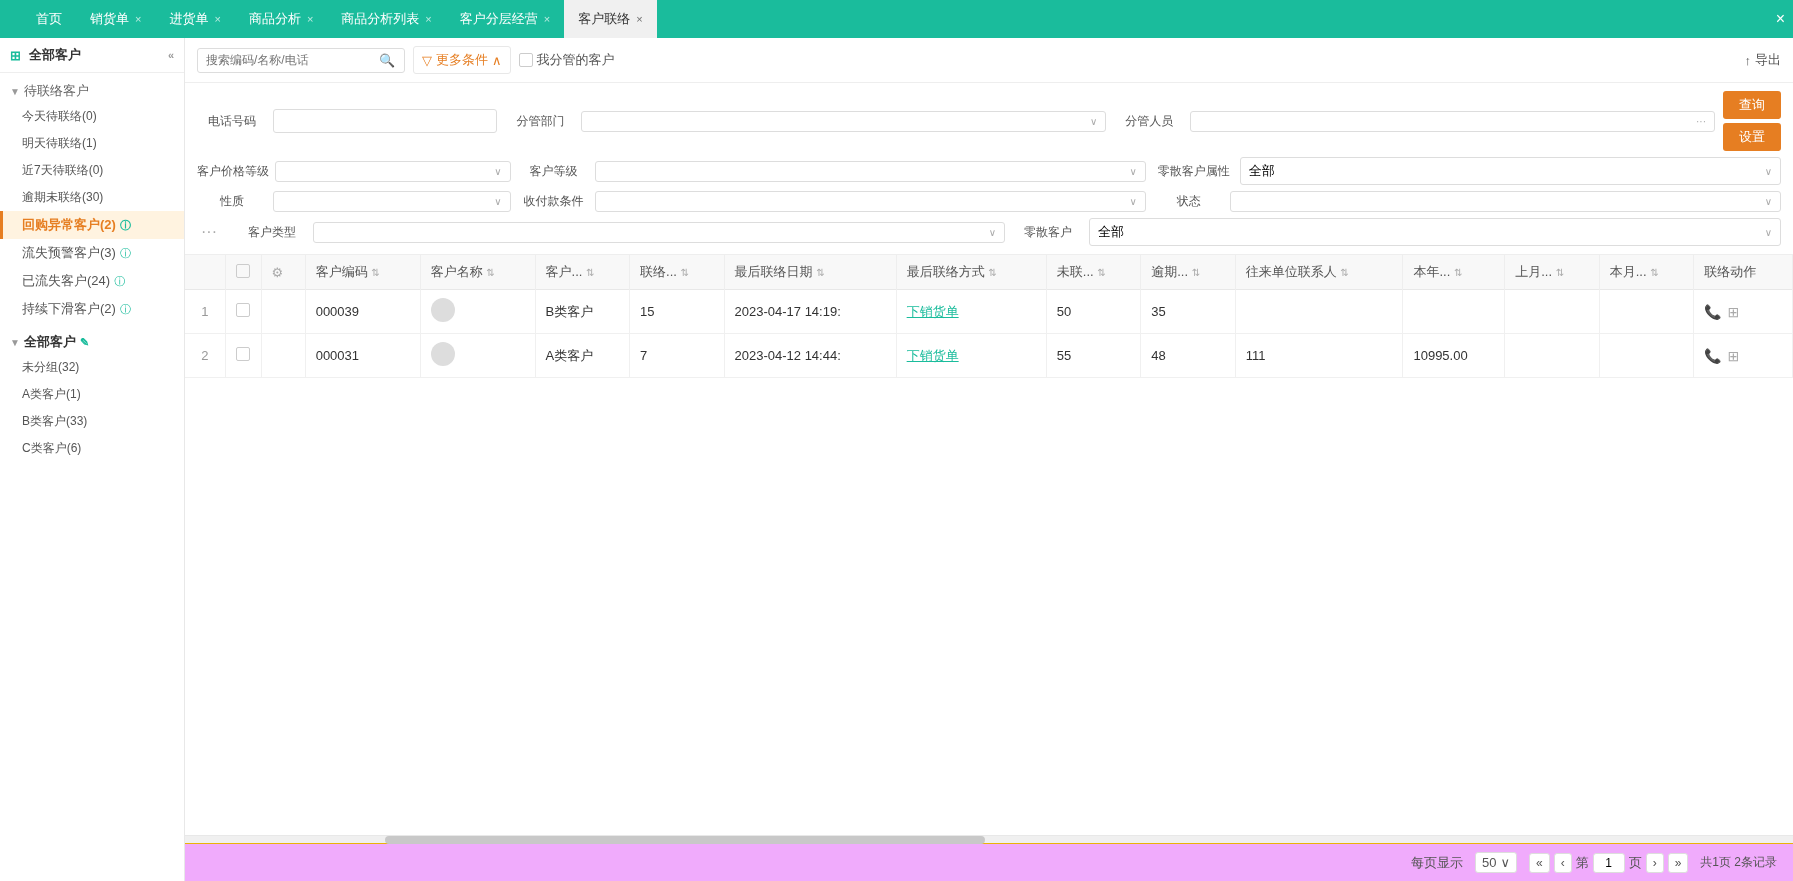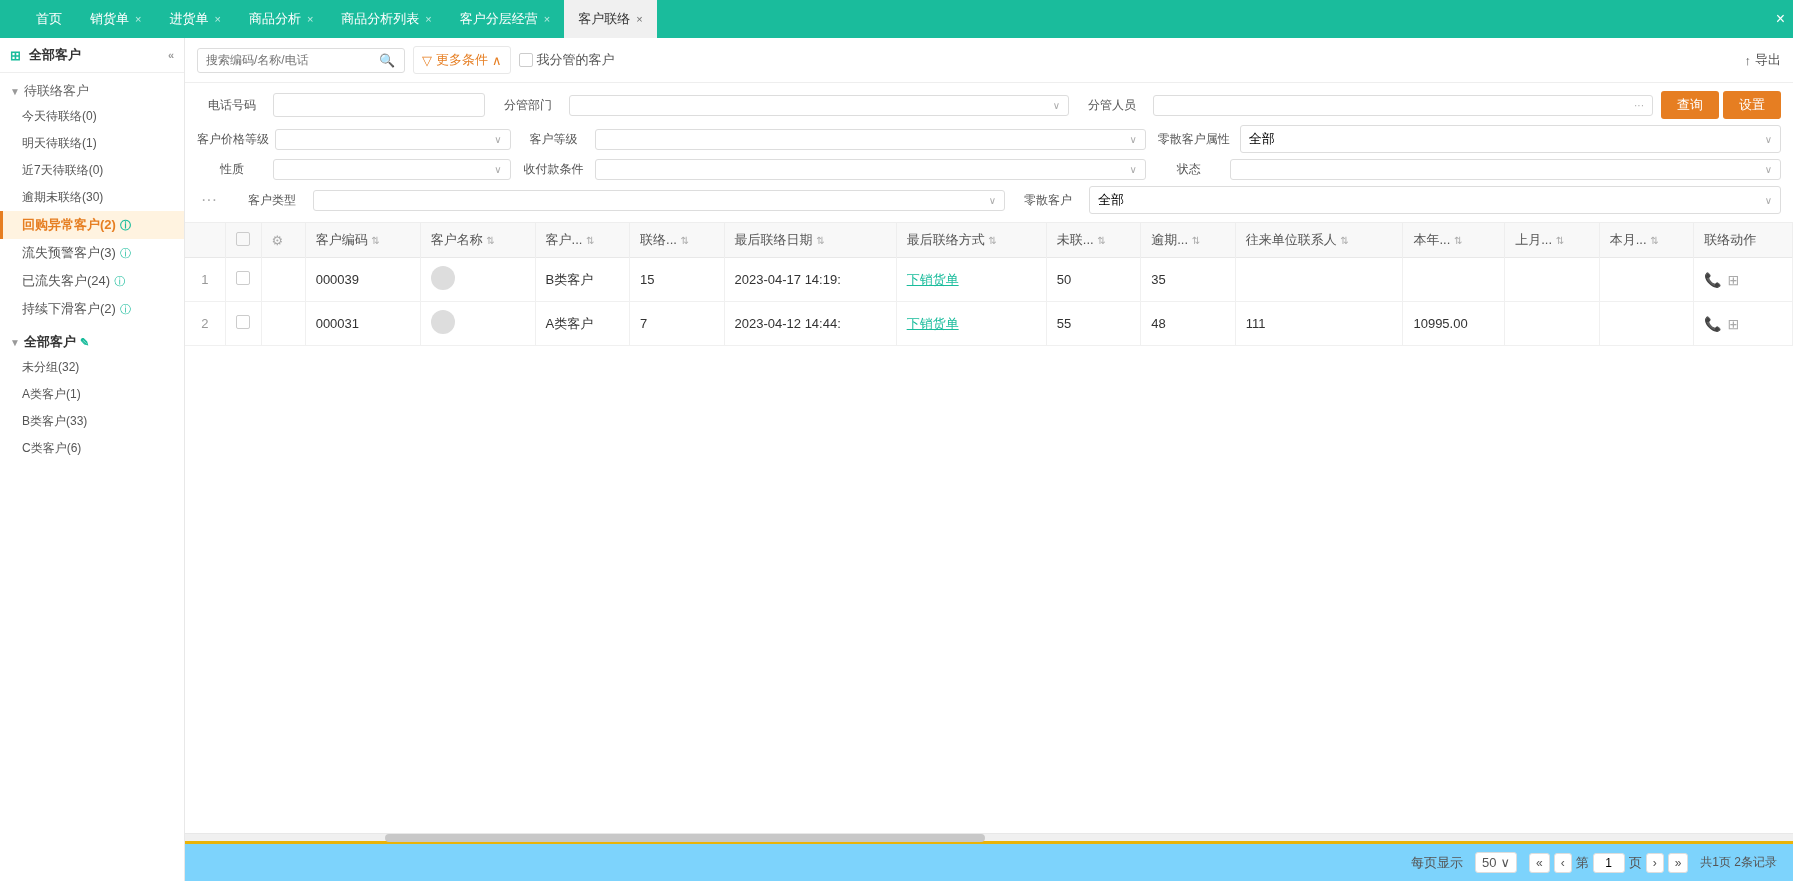--- a/index.html
+++ b/index.html
@@ -238,21 +238,21 @@
     }
     .btn-settings {
       background: #e67e22;
       color: white;
       border: none;
       border-radius: 3px;
       padding: 5px 16px;
       cursor: pointer;
       font-size: 13px;
     }
-    .btn-group { display: flex; flex-direction: row; gap: 4px; }
+    .btn-group { display: flex; flex-direction: column; gap: 4px; }
     .more-btn {
       color: #aaa;
       cursor: pointer;
       font-size: 16px;
       padding: 0 4px;
     }
 
     
     .tooltip-box {
       position: absolute;
@@ -317,26 +317,26 @@
       text-decoration: underline;
       cursor: pointer;
     }
     .col-settings-icon { color: #aaa; cursor: pointer; }
     .action-icons { display: flex; align-items: center; gap: 6px; color: #aaa; }
     .action-icon { cursor: pointer; font-size: 14px; }
 
     
     .footer {
       padding: 8px 16px;
-      border-top: 3px solid #eab308;
+      border-top: 1px solid #eab308;
       display: flex;
       align-items: center;
       justify-content: flex-end;
       gap: 12px;
-      background: #7dd3fc;
+      background: #f0abfc;
       font-size: 12px;
       color: #555;
     }
     .footer-label { color: #555; }
     .page-size-select {
       border: 1px solid #ddd;
       border-radius: 3px;
       padding: 2px 6px;
       font-size: 12px;
       background: white;

